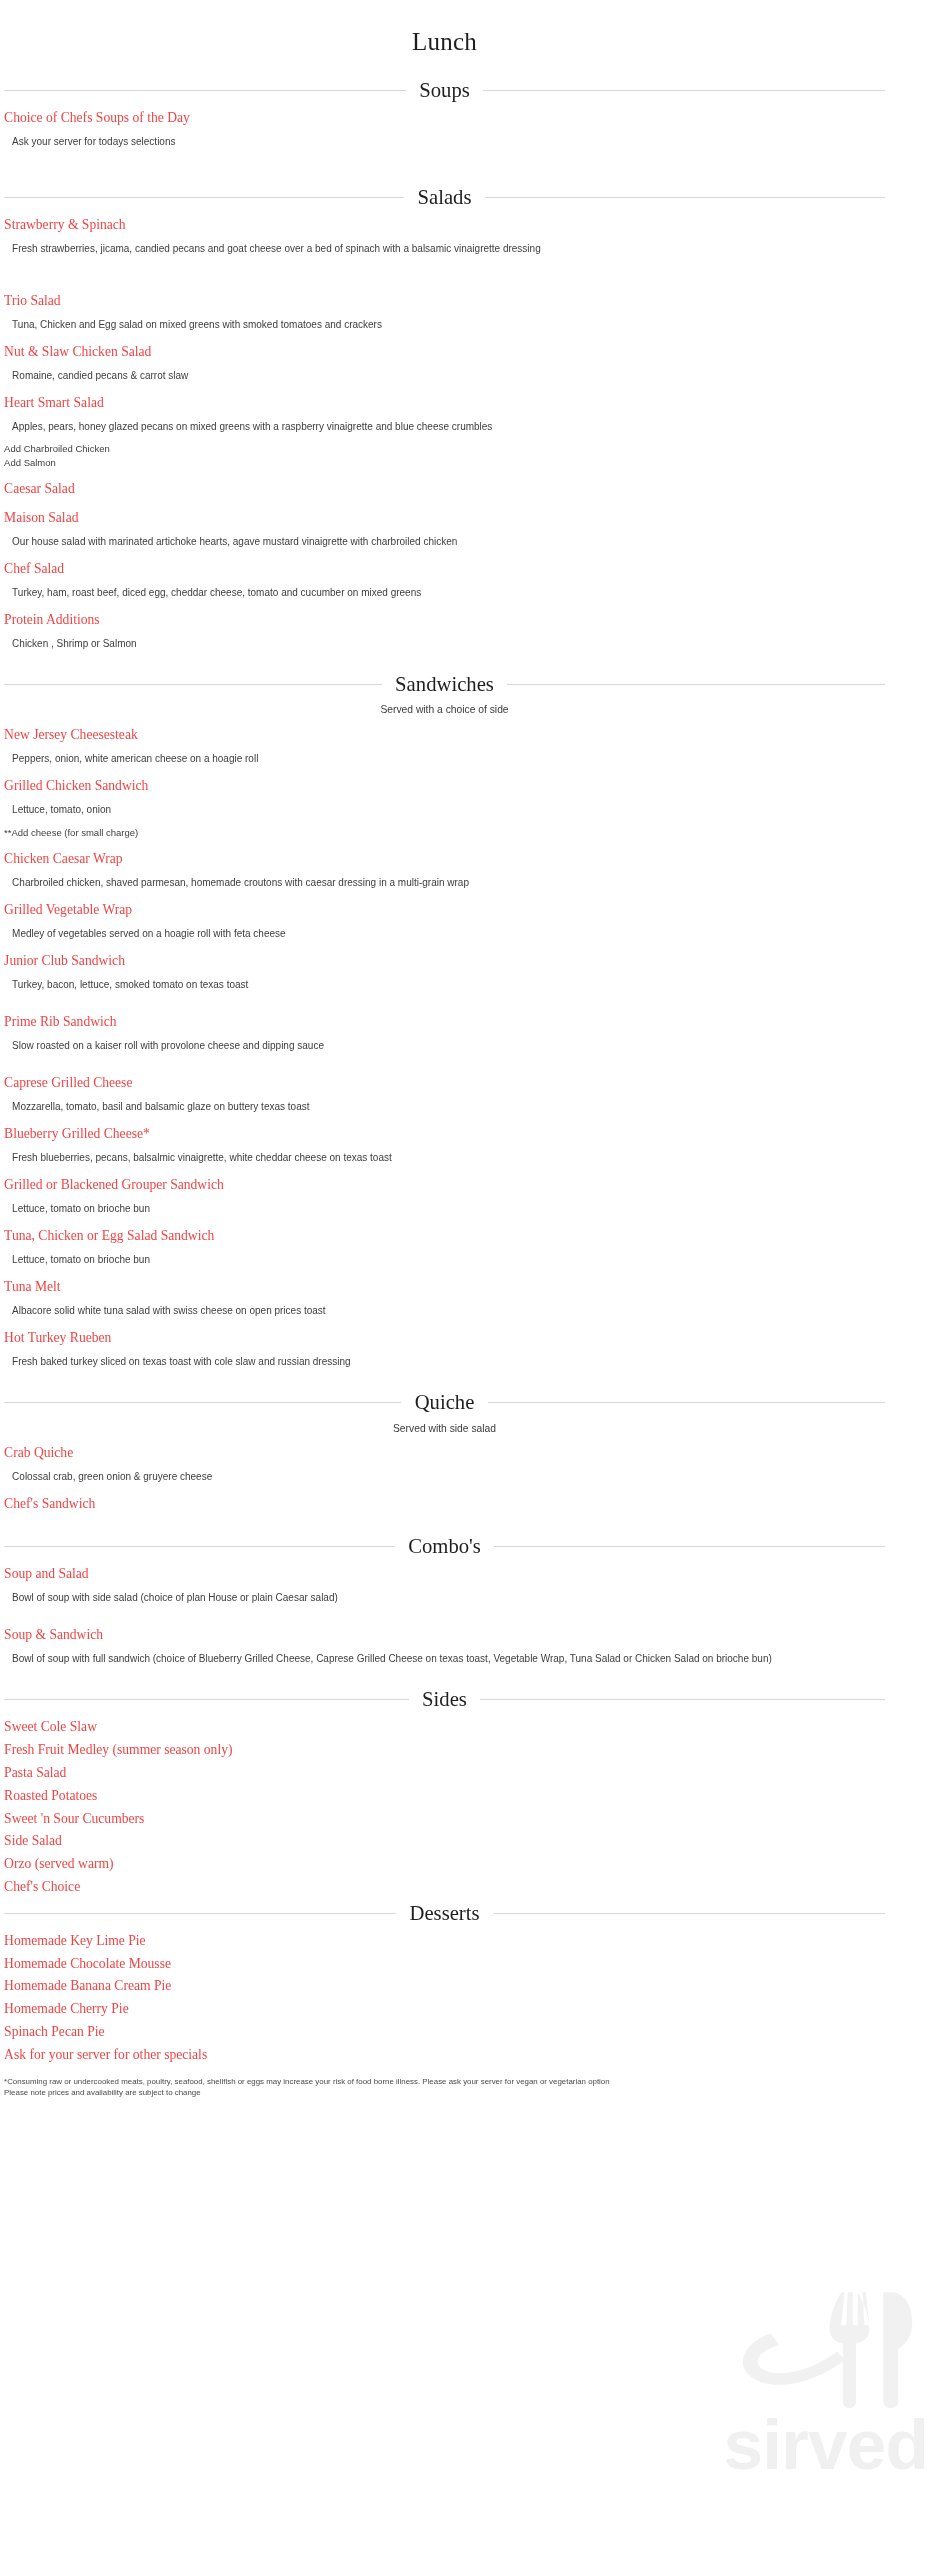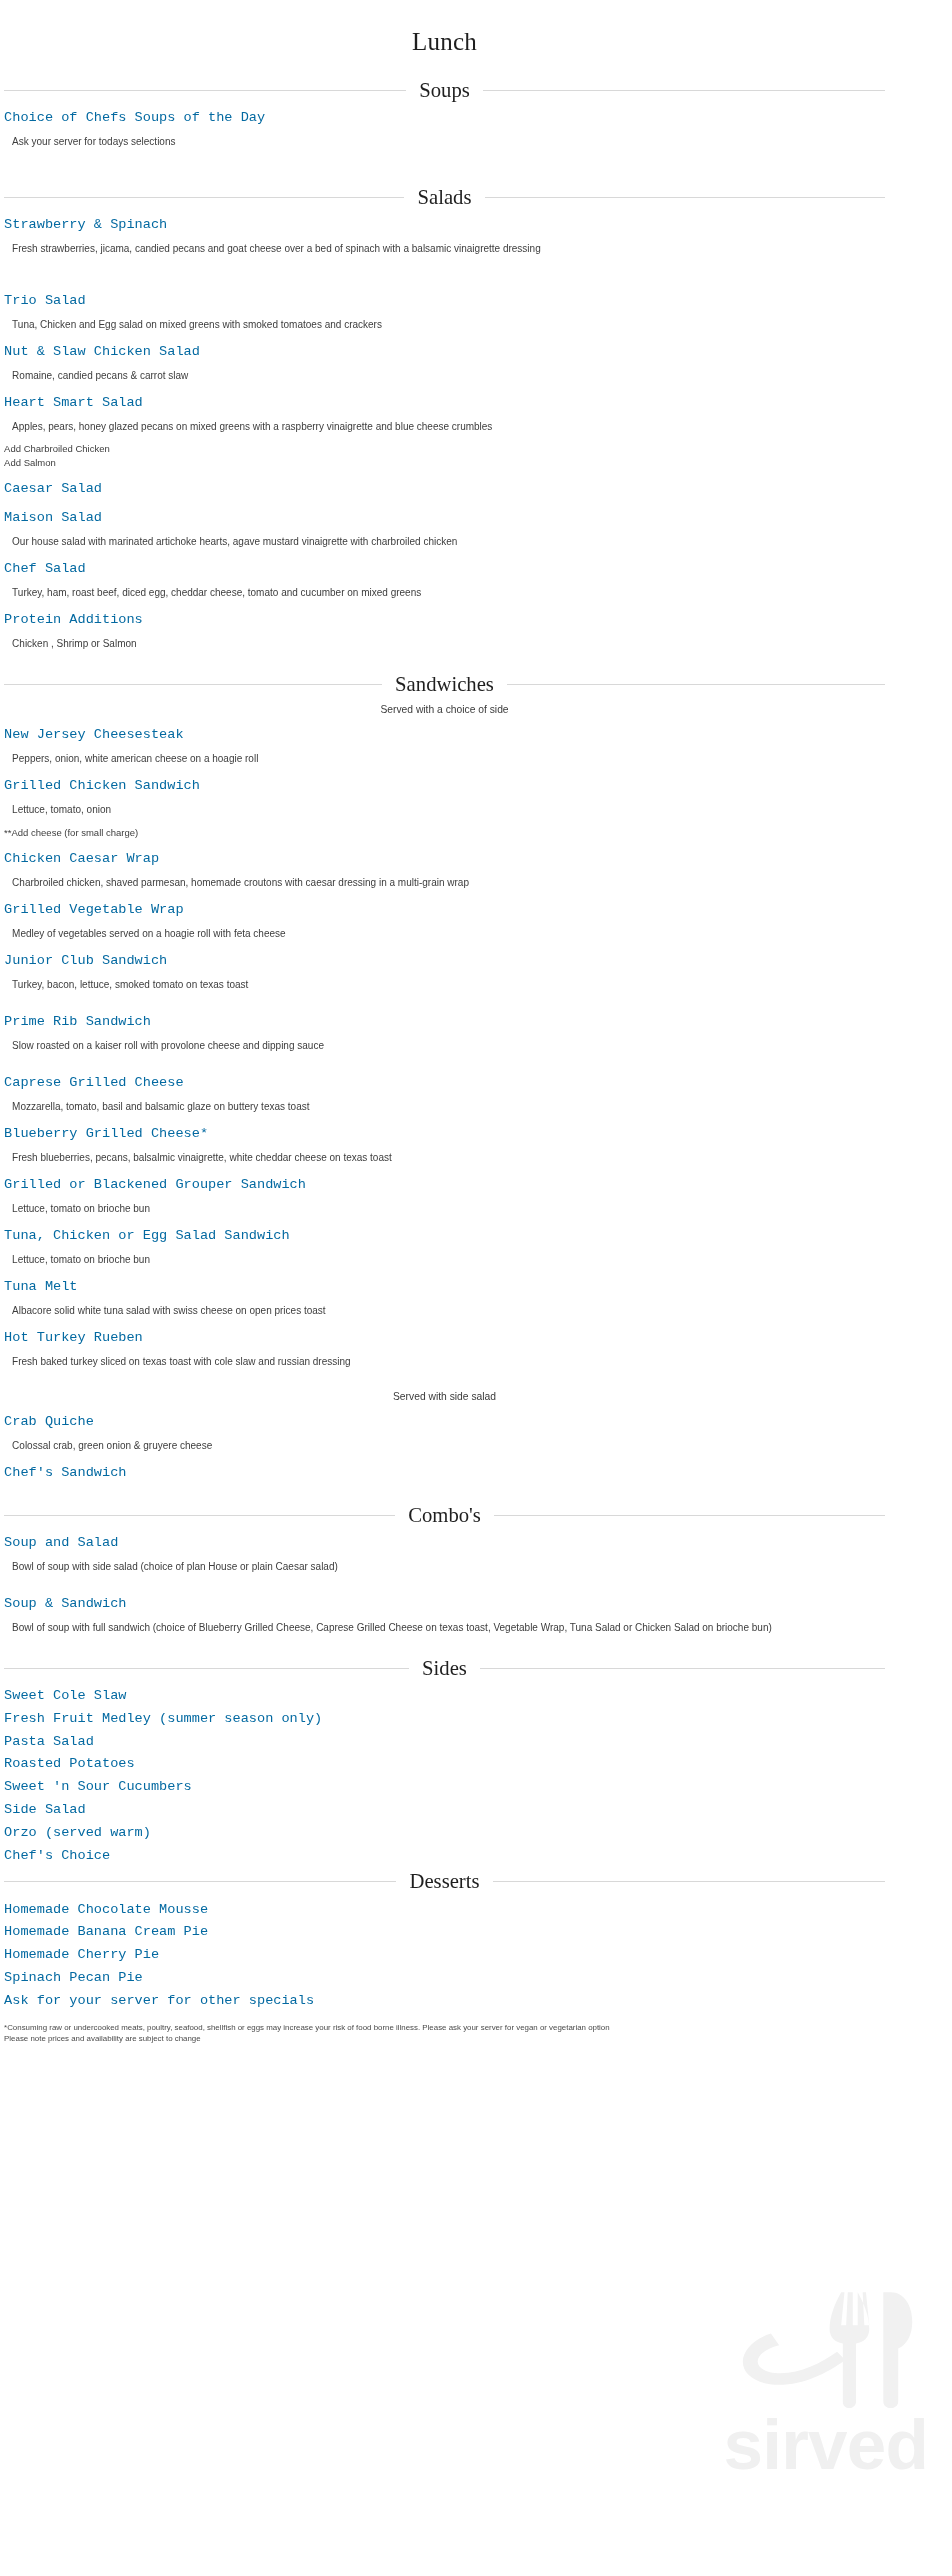--- a/index.html
+++ b/index.html
@@ -53,23 +53,23 @@
     text-align: center;
     font-size: 10.3px;
     color: #3a3a3a;
     margin: 8.3px 0 11.6px 0;
   }
   .items { margin: 0; padding: 0; }
   .item {
     margin: 0 0 11.6px 0;
   }
   .item-name {
-    font-family: Liberation Mono, monospace;
+    font-family: Liberation Serif, serif;
     font-size: 13.6px;
-    color: #0369a1;
+    color: #ef4444;
     line-height: 1.25;
     margin: 0 0 1.7px 0;
   }
   .item-desc {
     font-size: 10px;
     color: #3d3d3d;
     line-height: 1.45;
     margin: 8px;
     max-width: 851px;
   }
@@ -232,20 +232,25 @@
         <div class="item-desc">Albacore solid white tuna salad with swiss cheese on open prices toast</div>
       </div>
       <div class="item loose">
         <div class="item-name">Hot Turkey Rueben</div>
         <div class="item-desc">Fresh baked turkey sliced on texas toast with cole slaw and russian dressing</div>
       </div>
     </div>
   </div>
 
   <div class="section">
+    <div class="section-head">
+      <div class="rule"></div>
+      <div class="section-name">Quiche</div>
+      <div class="rule"></div>
+    </div>
     <div class="section-note">Served with side salad</div>
     <div class="items">
       <div class="item">
         <div class="item-name">Crab Quiche</div>
         <div class="item-desc">Colossal crab, green onion &amp; gruyere cheese</div>
       </div>
       <div class="item loose">
         <div class="item-name">Chef's Sandwich</div>
       </div>
     </div>
@@ -303,20 +308,23 @@
     </div>
   </div>
 
   <div class="section">
     <div class="section-head">
       <div class="rule"></div>
       <div class="section-name">Desserts</div>
       <div class="rule"></div>
     </div>
     <div class="items desserts-list">
+      <div class="item">
+        <div class="item-name">Homemade Key Lime Pie</div>
+      </div>
       <div class="item">
         <div class="item-name">Homemade Chocolate Mousse</div>
       </div>
       <div class="item">
         <div class="item-name">Homemade Banana Cream Pie</div>
       </div>
       <div class="item">
         <div class="item-name">Homemade Cherry Pie</div>
       </div>
       <div class="item">

